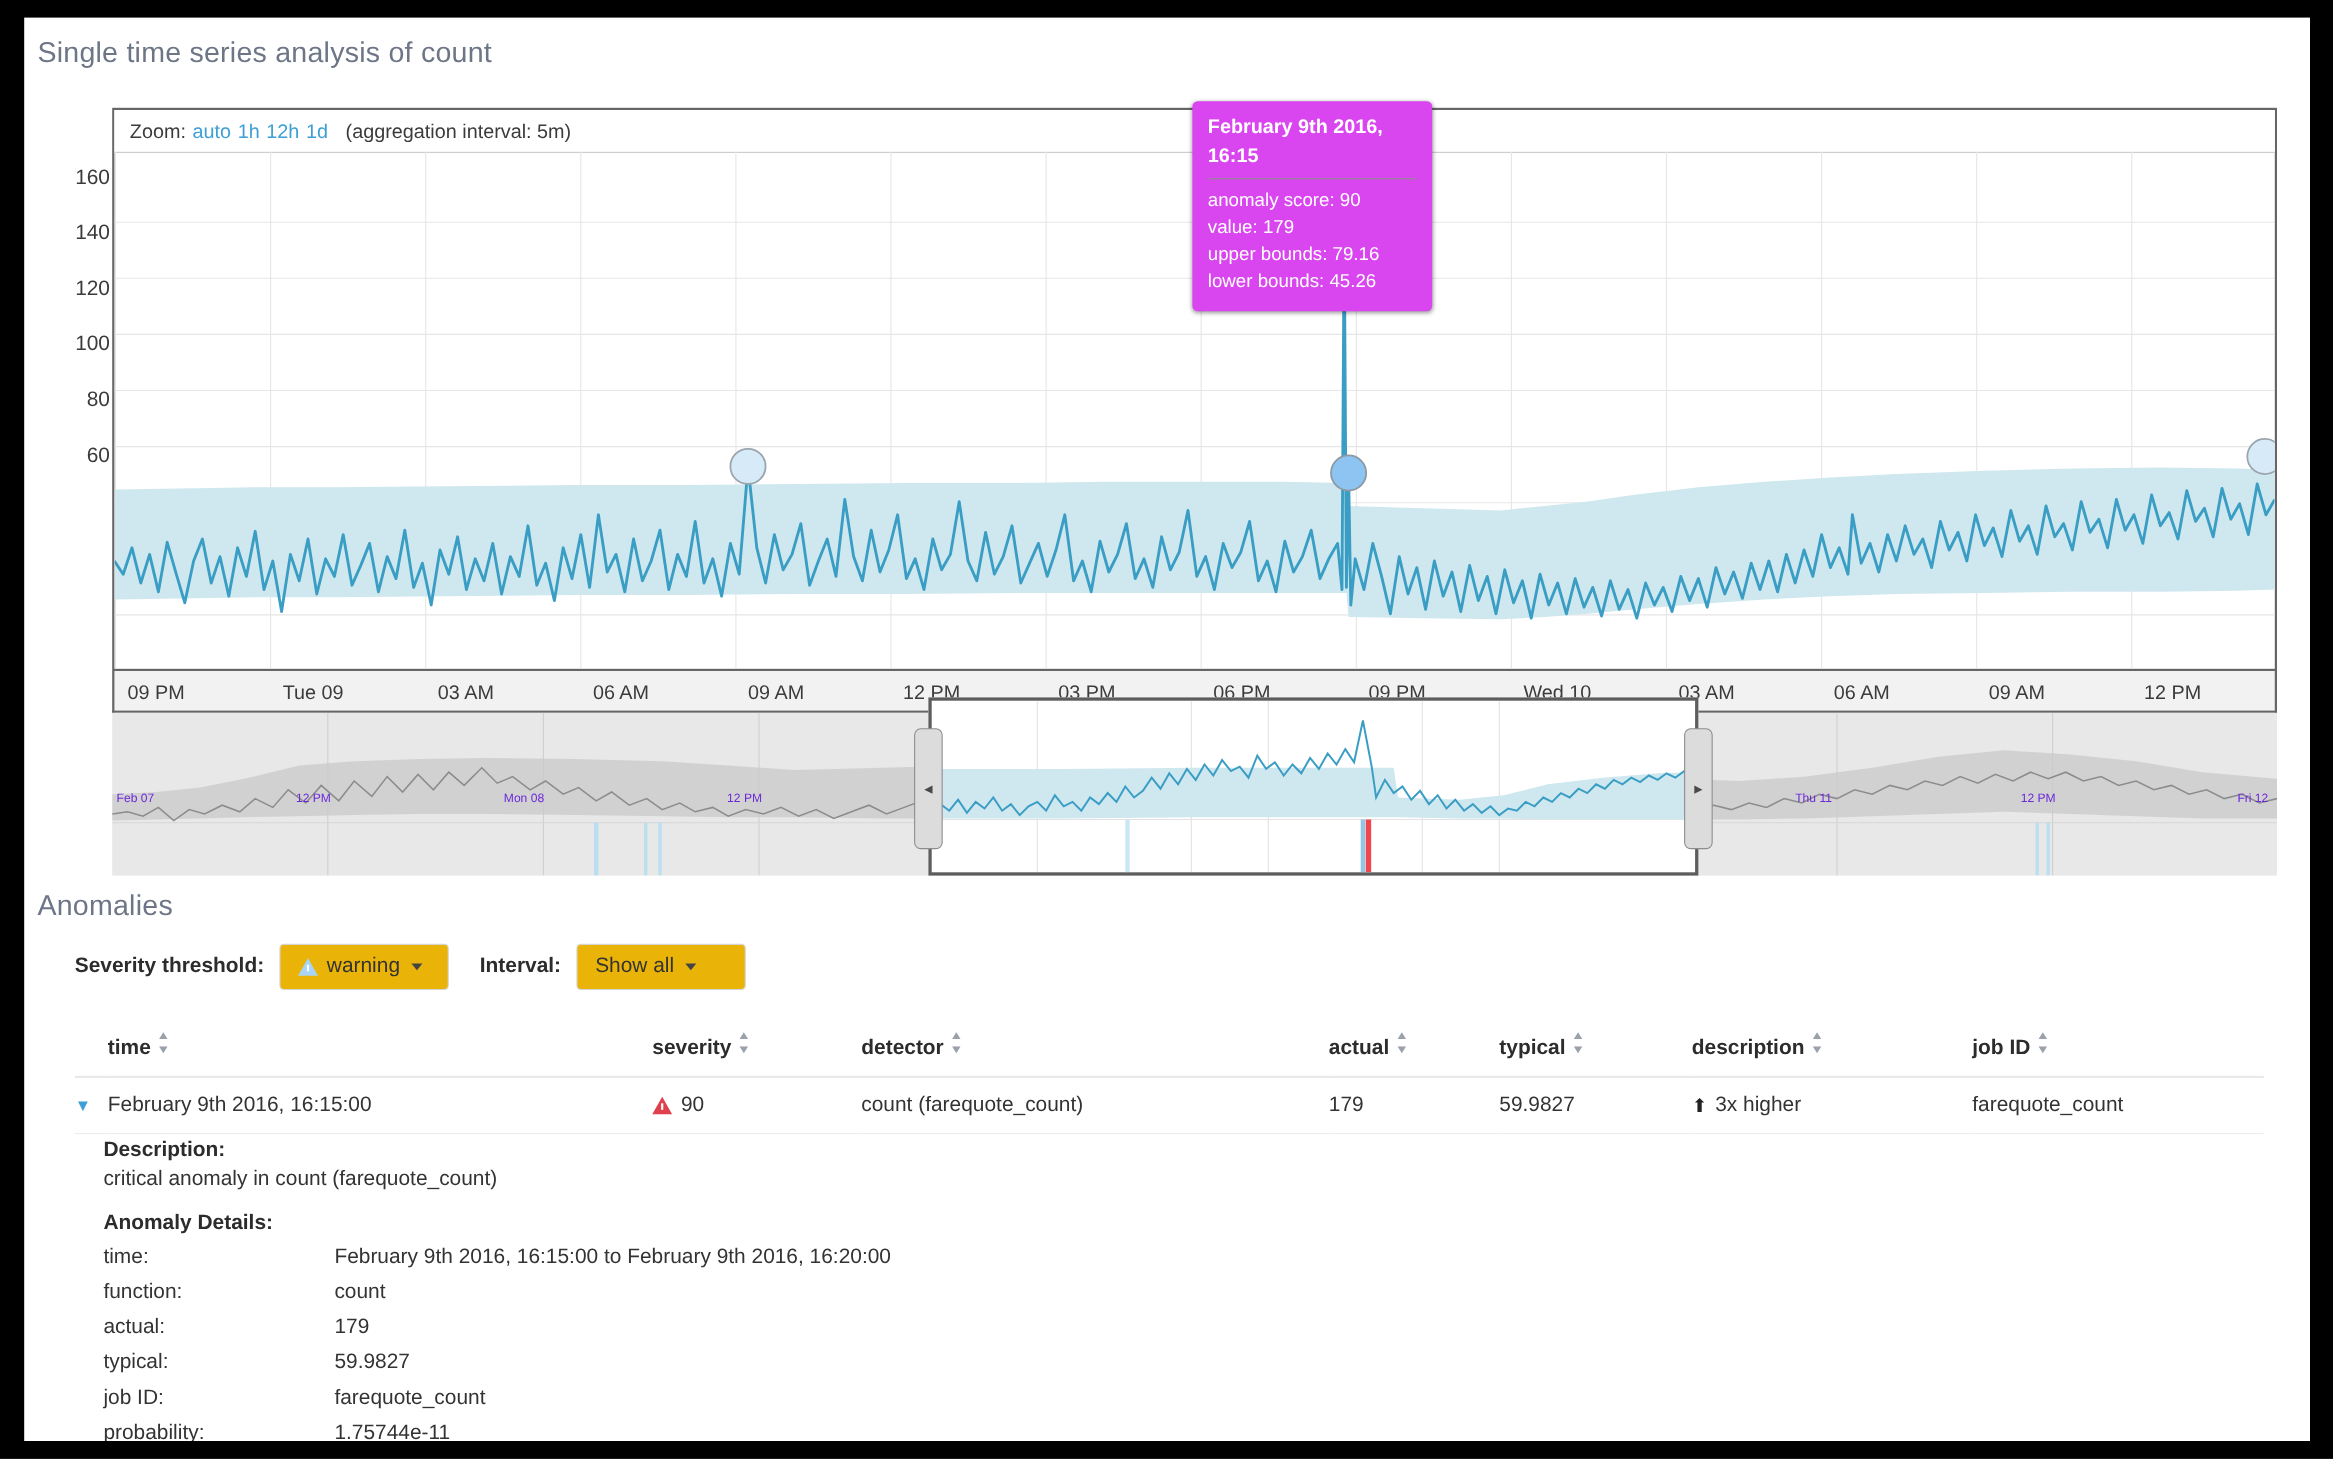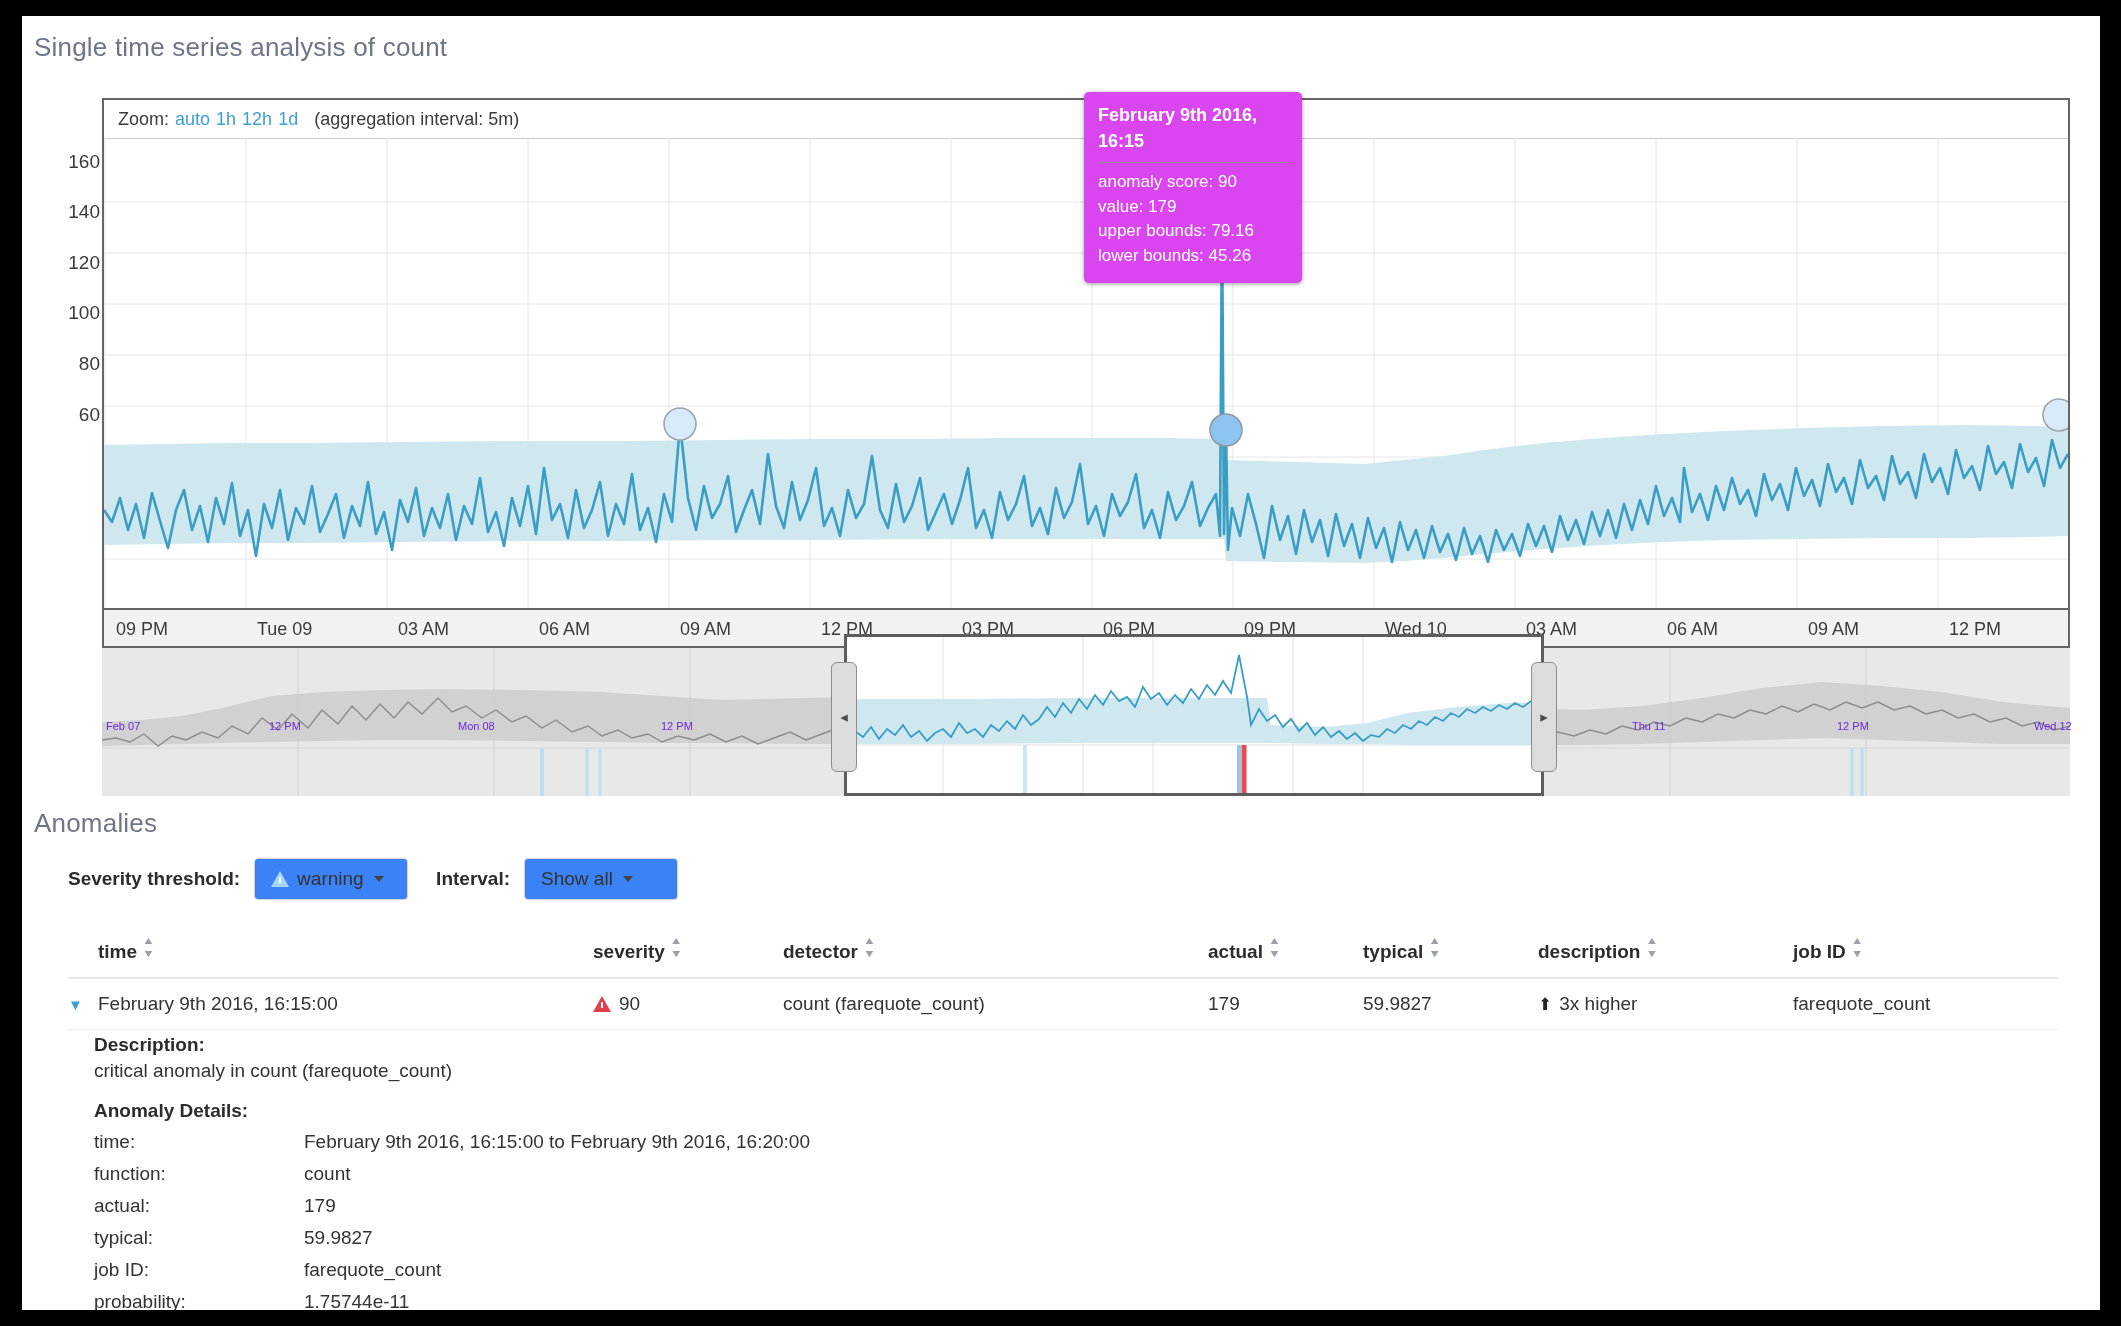--- a/index.html
+++ b/index.html
@@ -76,21 +76,21 @@
   #tooltip .tt-row{white-space:nowrap;}
   
   #anoms{position:absolute;left:0;top:782px;width:2078px;}
   #anoms-title{position:absolute;left:12px;top:10px;}
   #controls{
     position:absolute;left:46px;top:60px;display:flex;align-items:center;
     font-size:19px;color:#333;
   }
   #controls .ctl-label{font-weight:bold;color:#2c2c2c;}
   .dropdown{
-    border:1px solid #d5d5d5;border-radius:4px;background:#3b82f6;
+    border:1px solid #d5d5d5;border-radius:4px;background:#eab308;
     padding:9px 16px;margin-left:14px;display:flex;align-items:center;
     font-size:19px;color:#333;cursor:pointer;min-width:120px;
   }
   .dropdown .caret{margin-left:10px;border-left:5px solid transparent;
     border-right:5px solid transparent;border-top:6px solid #444;}
   .tri-warn{
     width:0;height:0;border-left:9px solid transparent;border-right:9px solid transparent;
     border-bottom:16px solid #a8d4f5;margin-right:8px;position:relative;
   }
   .tri-warn:after{content:"";position:absolute;left:-1px;top:6px;width:2px;height:6px;background:#fff;}
@@ -288,21 +288,21 @@
         <span style="left:4px">Feb 07</span>
         <span style="left:167px">12 PM</span>
         <span style="left:356px">Mon 08</span>
         <span style="left:559px">12 PM</span>
         <span style="left:748px">Tue 09</span>
         <span style="left:951px">12 PM</span>
         <span style="left:1136px">Wed 10</span>
         <span style="left:1343px">12 PM</span>
         <span style="left:1530px">Thu 11</span>
         <span style="left:1735px">12 PM</span>
-        <span style="left:1932px">Wed 12</span>
+        <span style="left:1932px">Fri 12</span>
       </div>
 
       <div class="brush-window" style="left:742px;width:700px;">
         <svg width="694" height="156" viewBox="0 0 694 156" style="display:block">
           <line x1="96" y1="0" x2="96" y2="156" stroke="#e2e2e2"></line>
           <line x1="236" y1="0" x2="236" y2="156" stroke="#e2e2e2"></line>
           <line x1="306" y1="0" x2="306" y2="156" stroke="#e2e2e2"></line>
           <line x1="446" y1="0" x2="446" y2="156" stroke="#e2e2e2"></line>
           <line x1="516" y1="0" x2="516" y2="156" stroke="#e2e2e2"></line>
           <line x1="0" y1="108" x2="694" y2="108" stroke="#e2e2e2"></line>

